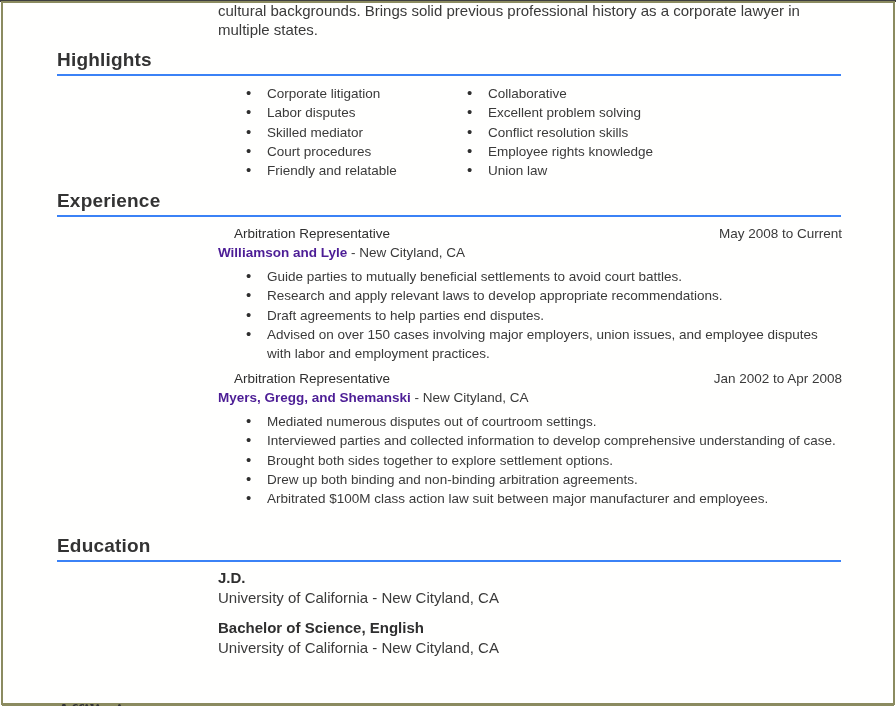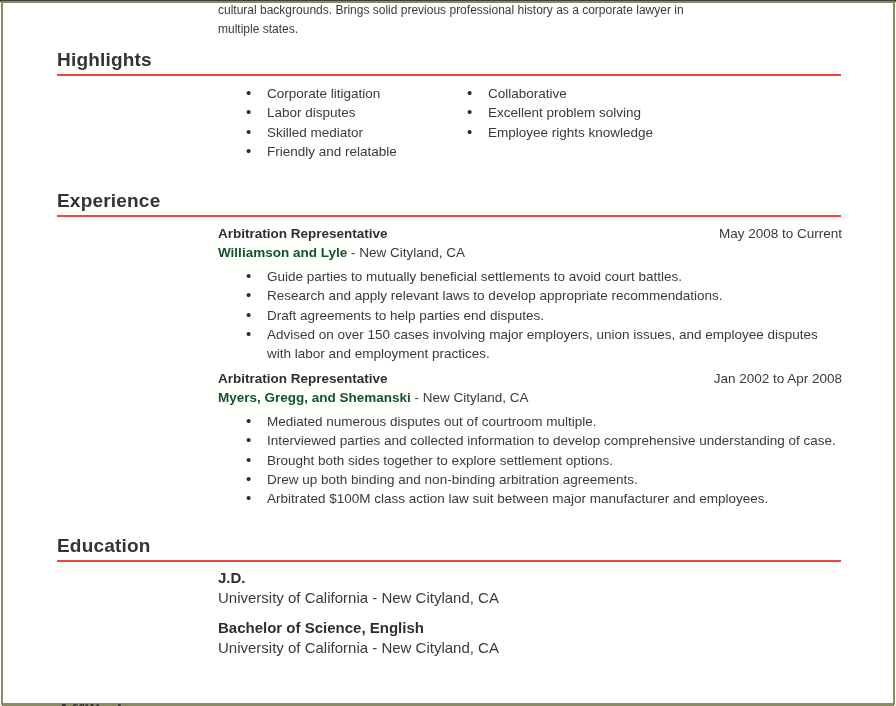--- a/index.html
+++ b/index.html
@@ -21,26 +21,26 @@
     position:absolute; top:0; left:0; width:100%; height:2px;
     background:#3f3f3f;
   }
   .botline {
     position:absolute; bottom:0; left:2px; right:2px; height:2px;
     background:#8b8b60;
   }
 
   .intro {
     position:absolute; left:218px; top:1px; width:628px;
-    font-size:12px; line-height:19px;
+    font-size:15px; line-height:19px;
   }
 
   .sec {
     position:absolute; left:57px; width:784px;
-    border-bottom:2px solid #ef4444;
+    border-bottom:2px solid #3b82f6;
     padding-bottom:3px;
     font-size:19px; font-weight:bold; color:#333333;
     line-height:22px;
     letter-spacing:0.2px;
   }
   #sec-highlights   { top:49px; }
   #sec-experience   { top:190px; }
   #sec-education    { top:535px; }
   #sec-affiliations { top:700px;font-family:Liberation Serif, serif; }
 
@@ -56,24 +56,24 @@
   ul.blist li::before {
     content:"\2022";
     position:absolute; left:1px; top:-1px;
     font-size:15px; color:#2e2e2e;
   }
 
   .job { position:absolute; left:218px; width:624px; font-size:13.5px; }
   #job-0 { top:224px; }
   #job-1 { top:369px; }
   .job-head { display:flex; justify-content:space-between; line-height:19px; }
-  .job-title { font-weight:bold; color:#2f2f2f; }
+  .job-title { font-weight:normal; color:#2f2f2f;margin-left:16px; }
   .job-dates { font-weight:normal; }
   .job-company { line-height:19px; }
-  .job-company .co { font-weight:bold; color:#14532d; }
+  .job-company .co { font-weight:bold; color:#4c1d95; }
   .job ul.blist { margin-top:5px; padding-left:27px; }
 
   .edu { position:absolute; left:218px; width:624px; font-size:15px; line-height:19.5px; }
   #edu-0 { top:568px; }
   #edu-1 { top:618px; }
   .edu-degree { font-weight:bold; color:#2f2f2f; }
 </style>
 </head>
 <body>
 
@@ -87,26 +87,29 @@
     <div>multiple states.</div>
   </div>
 
   <div class="sec" id="sec-highlights">Highlights</div>
 
   <div class="hl-grid">
     <ul class="blist">
       <li>Corporate litigation</li>
       <li>Labor disputes</li>
       <li>Skilled mediator</li>
+      <li>Court procedures</li>
       <li>Friendly and relatable</li>
     </ul>
     <ul class="blist">
       <li>Collaborative</li>
       <li>Excellent problem solving</li>
+      <li>Conflict resolution skills</li>
       <li>Employee rights knowledge</li>
+      <li>Union law</li>
     </ul>
   </div>
 
   <div class="sec" id="sec-experience">Experience</div>
 
   <div class="job" id="job-0">
     <div class="job-head">
       <span class="job-title">Arbitration Representative</span>
       <span class="job-dates">May 2008 to Current</span>
     </div>
@@ -123,21 +126,21 @@
 
   <div class="job" id="job-1">
     <div class="job-head">
       <span class="job-title">Arbitration Representative</span>
       <span class="job-dates">Jan 2002 to Apr 2008</span>
     </div>
     <div class="job-company">
       <span class="co">Myers, Gregg, and Shemanski</span><span> - New Cityland, CA</span>
     </div>
     <ul class="blist">
-      <li>Mediated numerous disputes out of courtroom multiple.</li>
+      <li>Mediated numerous disputes out of courtroom settings.</li>
       <li>Interviewed parties and collected information to develop comprehensive understanding of case.</li>
       <li>Brought both sides together to explore settlement options.</li>
       <li>Drew up both binding and non-binding arbitration agreements.</li>
       <li>Arbitrated $100M class action law suit between major manufacturer and employees.</li>
     </ul>
   </div>
 
   <div class="sec" id="sec-education">Education</div>
 
   <div class="edu" id="edu-0">

